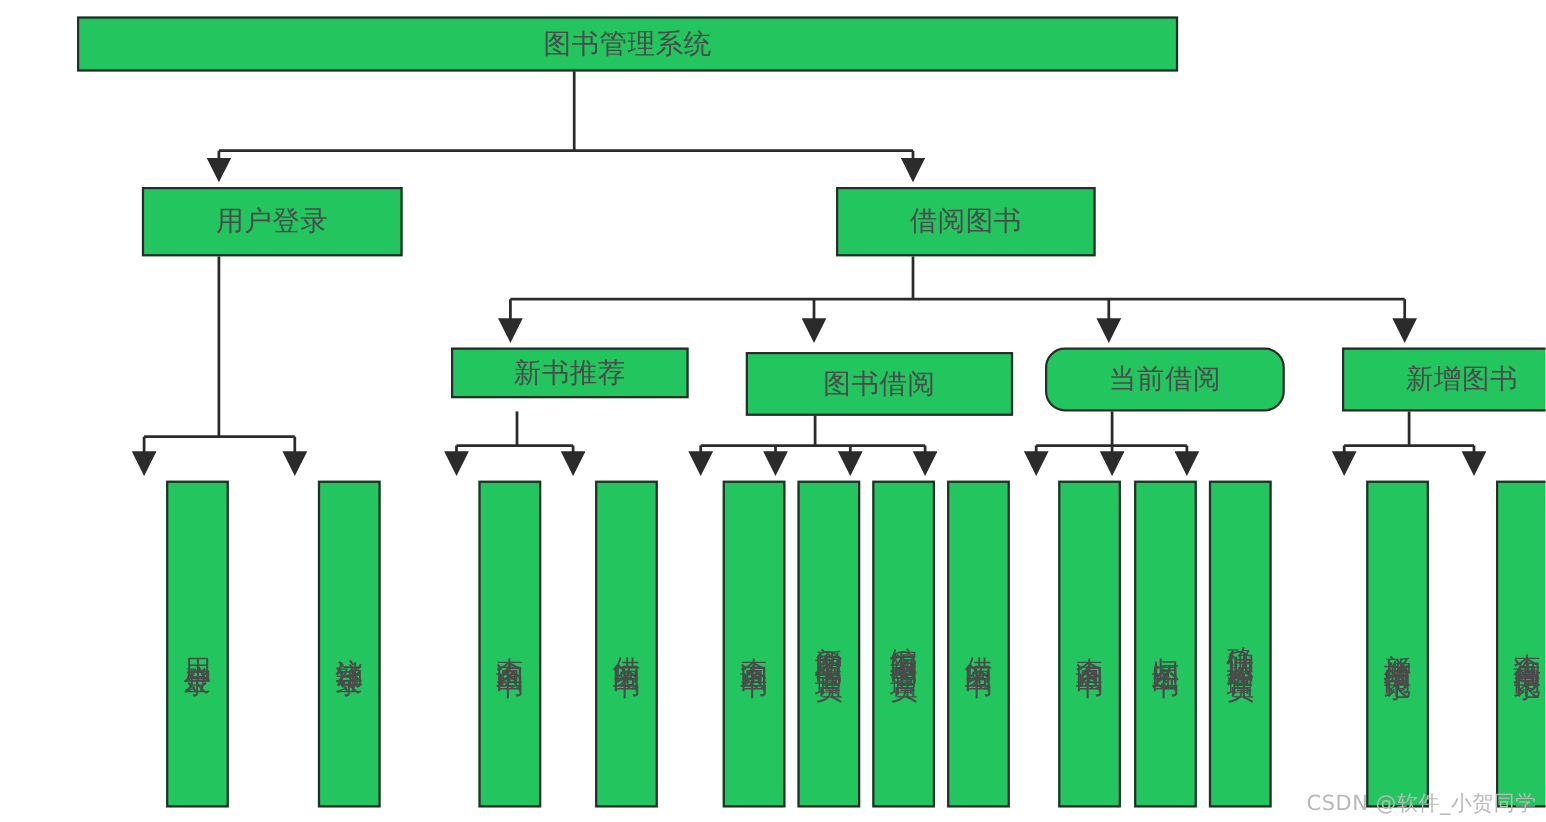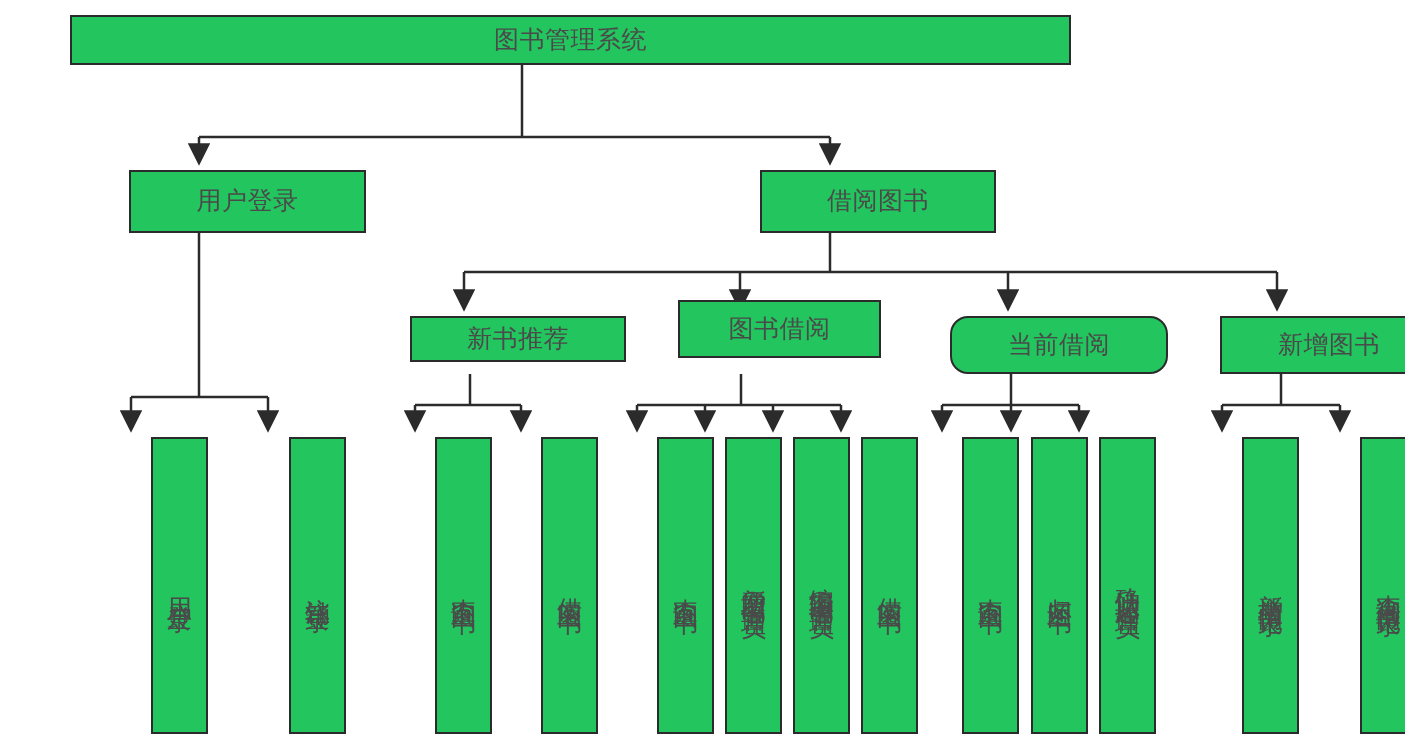--- a/index.html
+++ b/index.html
@@ -131,21 +131,21 @@
   </div>
 
   <div class="node h-node" style="left:712px;top:170px;width:236px;height:63px;">
     <span class="label">借阅图书</span>
   </div>
 
   <div class="node h-node" style="left:362px;top:316px;width:216px;height:46px;">
     <span class="label">新书推荐</span>
   </div>
 
-  <div class="node h-node" style="left:630px;top:300px;width:203px;height:58px;">
+  <div class="node h-node" style="left:630px;top:320px;width:243px;height:58px;">
     <span class="label">图书借阅</span>
   </div>
 
   <div class="node h-node" style="left:902px;top:316px;width:218px;height:58px;border-radius:18px;">
     <span class="label">当前借阅</span>
   </div>
 
   <div class="node h-node" style="left:1172px;top:316px;width:218px;height:58px;">
     <span class="label">新增图书</span>
   </div>
@@ -195,14 +195,15 @@
   </div>
 
   <div class="node v-node" style="left:1194px;top:437px;width:57px;height:297px;">
     <span class="label">新增借阅记录</span>
   </div>
 
   <div class="node v-node" style="left:1312px;top:437px;width:57px;height:297px;">
     <span class="label">查询借阅记录</span>
   </div>
 
+  <div class="watermark">CSDN @软件_小贺同学</div>
 
 </div>
 
 </body></html>

